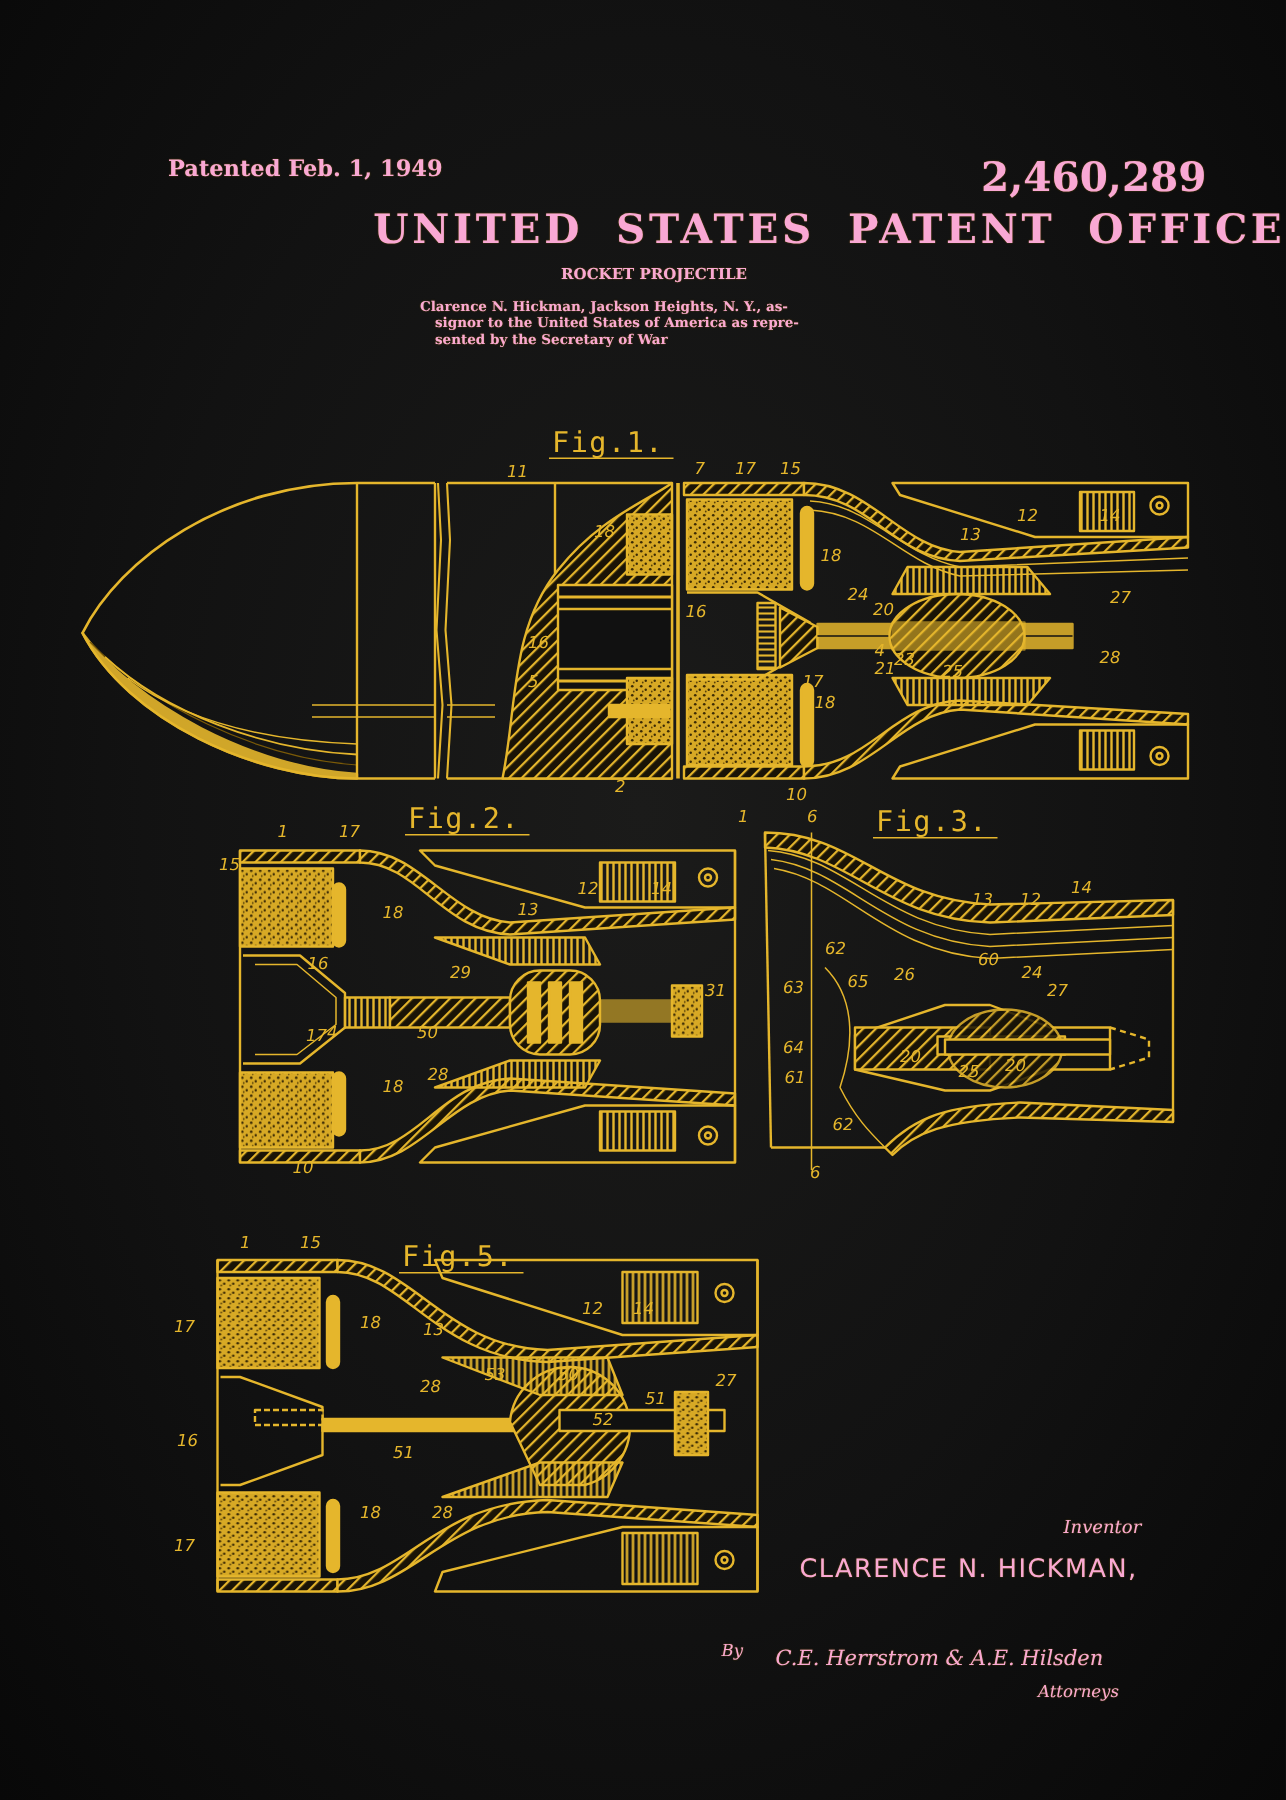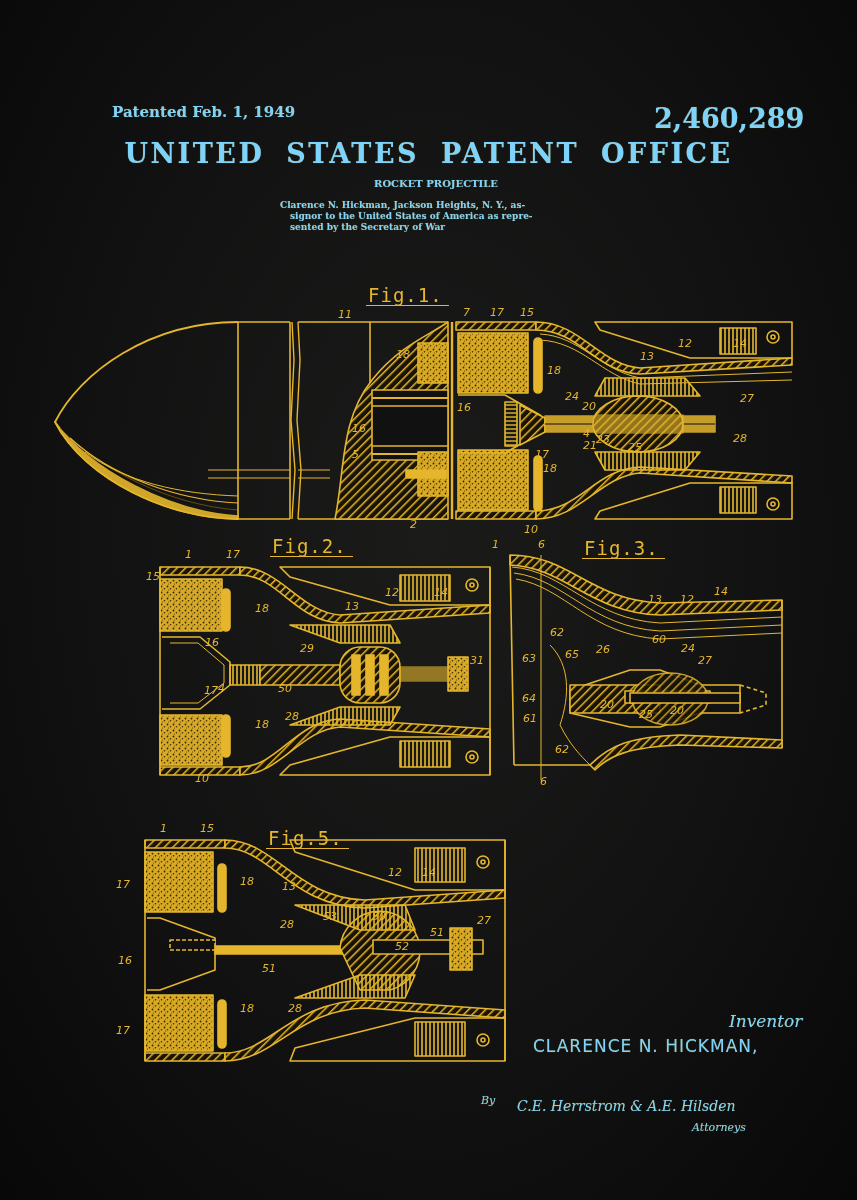--- a/index.html
+++ b/index.html
@@ -1,31 +1,31 @@
 <!DOCTYPE html>
 <html><head>
 <meta charset="utf-8">
 <style>
   html,body{margin:0;padding:0;}
   body{width:857px;height:1200px;overflow:hidden;background:#0f0f0f;position:relative;
     font-family:"DejaVu Serif",serif;}
   .bg{position:absolute;inset:0;
     background:
       radial-gradient(ellipse at 50% 45%, #1b1b1a 0%, #121212 55%, #080808 100%);}
-  .t{position:absolute;color:#7dd3fc;text-shadow:0 0 1px #7a5a08;}
+  .t{position:absolute;color:#f9a8d4;text-shadow:0 0 1px #7a5a08;}
   #pat-date{left:112px;top:103px;font-size:15px;font-weight:bold;font-family:"DejaVu Serif",serif;}
   #pat-num{left:654px;top:103px;font-size:27px;font-weight:bold;font-family:"DejaVu Serif",serif;letter-spacing:0px;}
-  #office{left:0;width:857px;top:138px;text-align:center;font-size:27px;font-weight:bold;letter-spacing:2.5px;font-family:"DejaVu Serif",serif;word-spacing:10px;}
+  #office{left:0;width:857px;top:138px;text-align:right;font-size:27px;font-weight:bold;letter-spacing:2.5px;font-family:"DejaVu Serif",serif;word-spacing:10px;}
   #title{left:0;width:857px;top:178px;text-align:center;font-size:10px;font-weight:bold;font-family:"DejaVu Serif",serif;padding-left:15px;box-sizing:border-box;}
   #assignee{left:280px;top:200px;width:300px;font-size:9px;line-height:11px;font-weight:bold;font-family:"DejaVu Serif",serif;}
   #assignee span{display:block;}
   #assignee span.ind{padding-left:10px;}
   .figlabel{position:absolute;color:#e5b62c;font-family:"DejaVu Sans Mono",monospace;font-size:19px;letter-spacing:1px;
     border-bottom:1.5px solid #e5b62c;padding:0 6px 1px 2px;line-height:18px;}
-  #inventor-label{left:709px;top:1011px;font-size:17px;font-style:italic;font-family:"DejaVu Serif",serif;margin-left:20px;}
+  #inventor-label{left:709px;top:1011px;font-size:12px;font-style:italic;font-family:"DejaVu Serif",serif;}
   #inventor-name{left:533px;top:1036px;font-size:17px;font-family:"DejaVu Sans",sans-serif;letter-spacing:1px;}
   #by-label{left:481px;top:1094px;font-size:11px;font-style:italic;}
   #signature{left:517px;top:1098px;font-size:14px;font-style:italic;font-family:"DejaVu Serif",serif;}
   #attorneys{left:692px;top:1121px;font-size:11px;font-style:italic;}
   svg{position:absolute;left:0;top:0;}
 </style>
 </head>
 <body>
 
 <div class="bg"></div>

